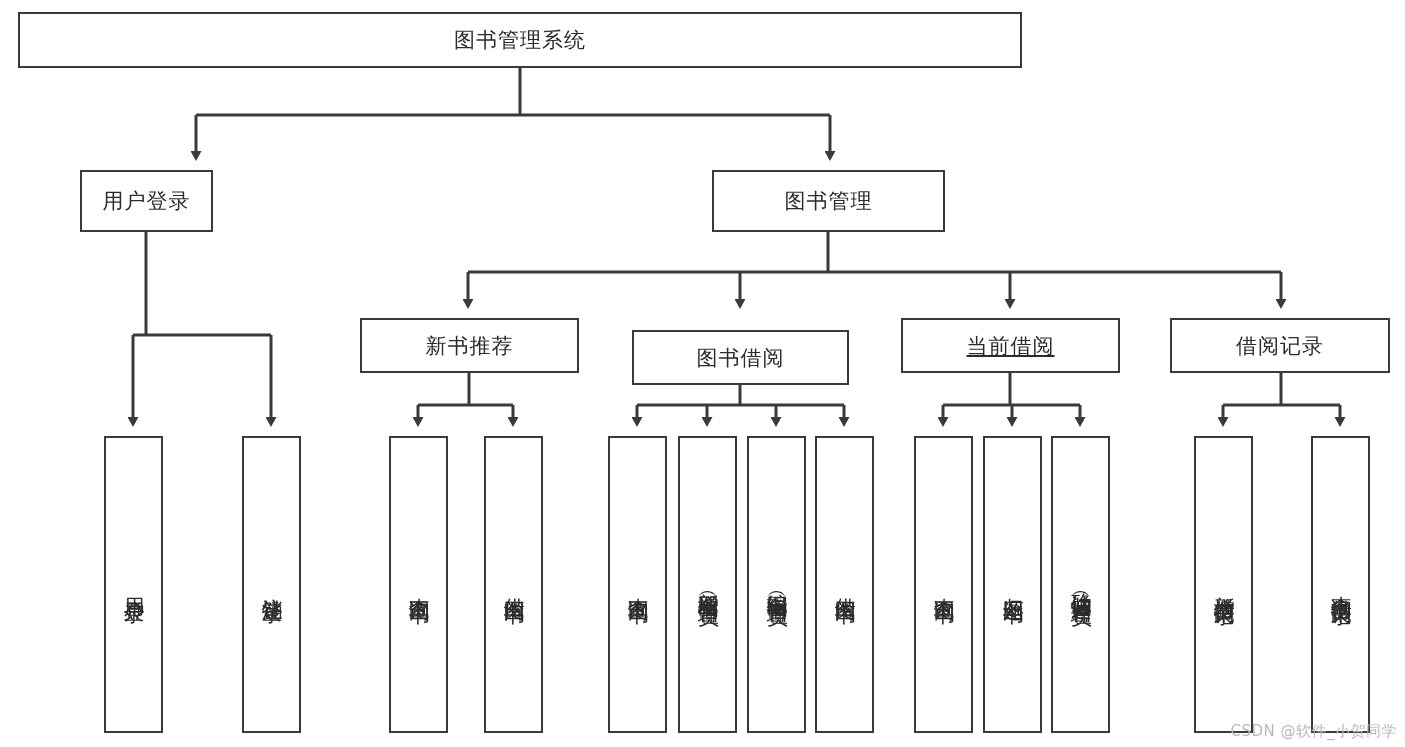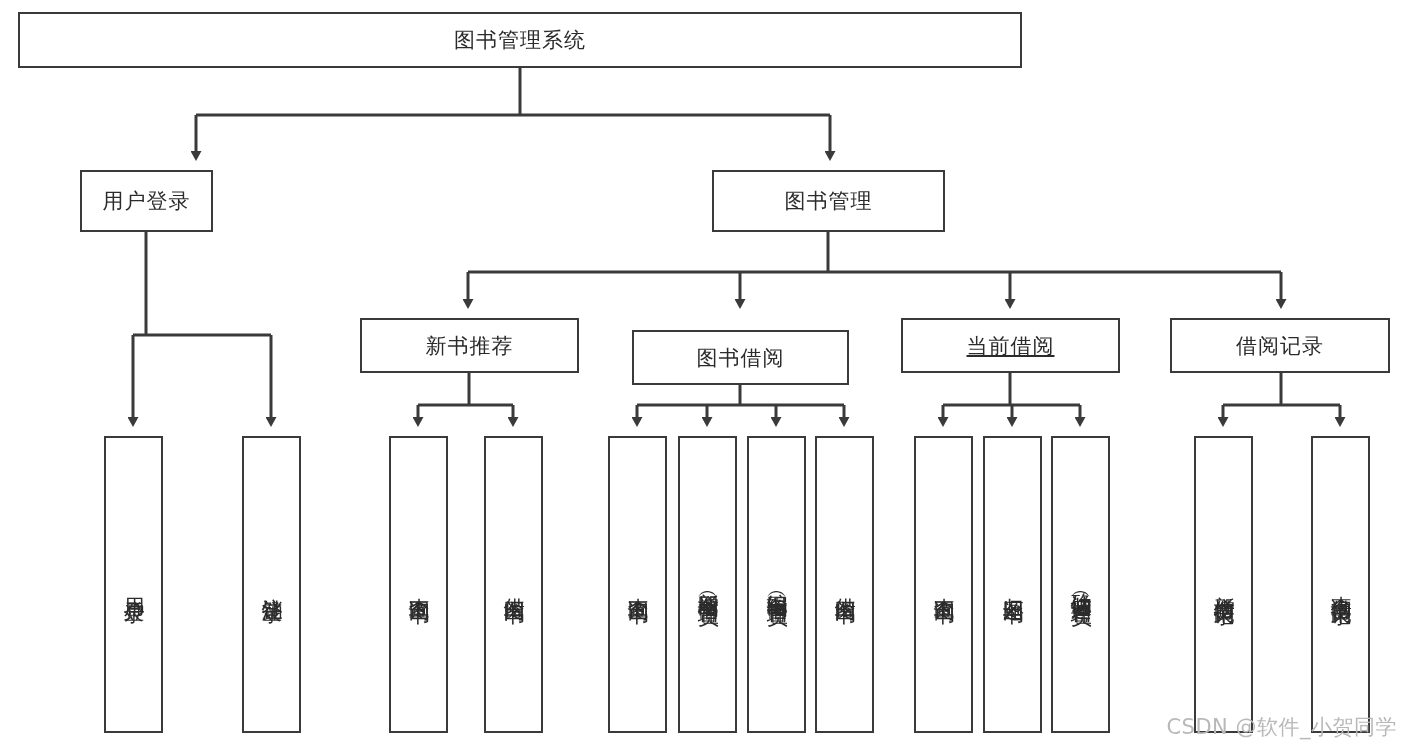--- a/index.html
+++ b/index.html
@@ -48,21 +48,21 @@
     text-orientation: upright;
     line-height: 1.12;
     letter-spacing: 2px;
     white-space: nowrap;
     display: block;
   }
   .watermark {
     position: absolute;
     right: 8px;
     bottom: 6px;
-    font-size: 21px;
+    font-size: 15px;
     color: #b9b9b9;
     letter-spacing: 0.5px;
     white-space: nowrap;
     pointer-events: none;
   }
 </style>
 </head>
 <body>
 
 <div id="diagram-root">

